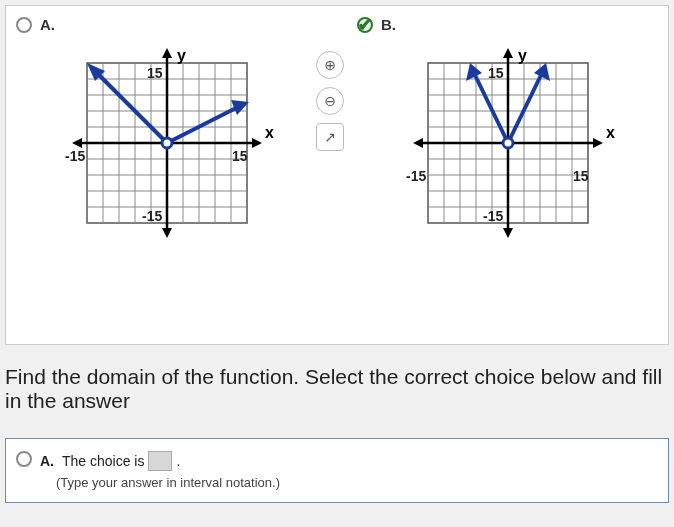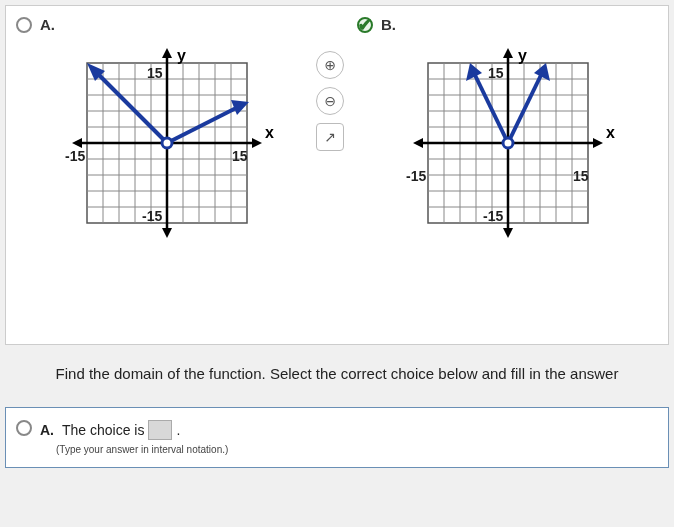--- a/index.html
+++ b/index.html
@@ -90,24 +90,23 @@
       cursor: pointer;
       color: #555;
     }
     .tool-btn.square {
       border-radius: 4px;
     }
     .question-area {
       padding: 15px 5px 10px;
     }
     .question-text {
-      font-size: 15px;
+      font-size: 21px;
       color: #222;
       margin-bottom: 15px;
-      text-align: center;
     }
     .answer-box {
       border: 1px solid #6a8fb5;
       background: #fff;
       padding: 12px 10px;
       margin: 0 5px;
     }
     .answer-option {
       display: flex;
       align-items: flex-start;
@@ -128,21 +127,21 @@
       margin-right: 4px;
     }
     .input-box {
       width: 24px;
       height: 20px;
       background: #d8d8d8;
       border: 1px solid #aaa;
       display: inline-block;
     }
     .answer-line2 {
-      font-size: 10px;
+      font-size: 13px;
       color: #444;
       margin-top: 4px;
       margin-left: 16px;
     }
     svg .grid-line {
       stroke: #888;
       stroke-width: 1;
     }
     svg .axis-line {
       stroke: #000;

